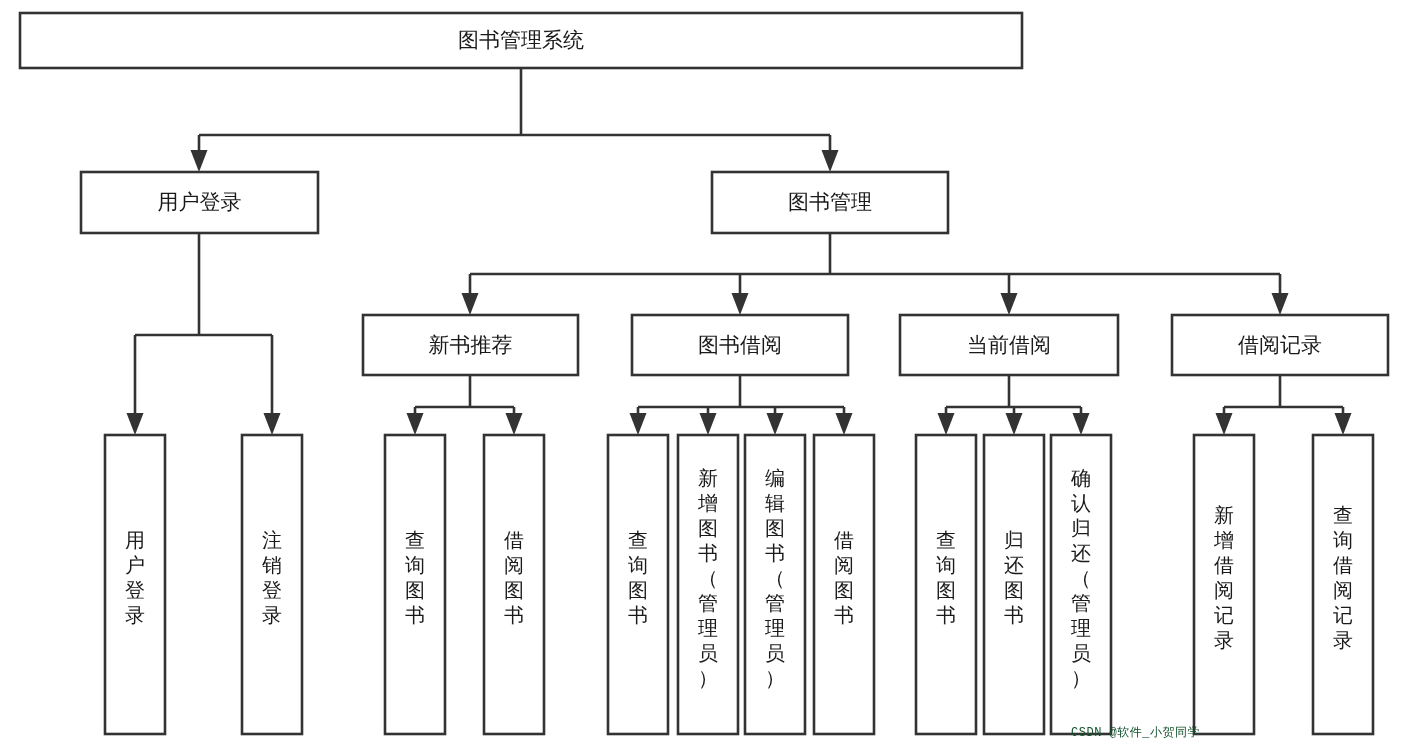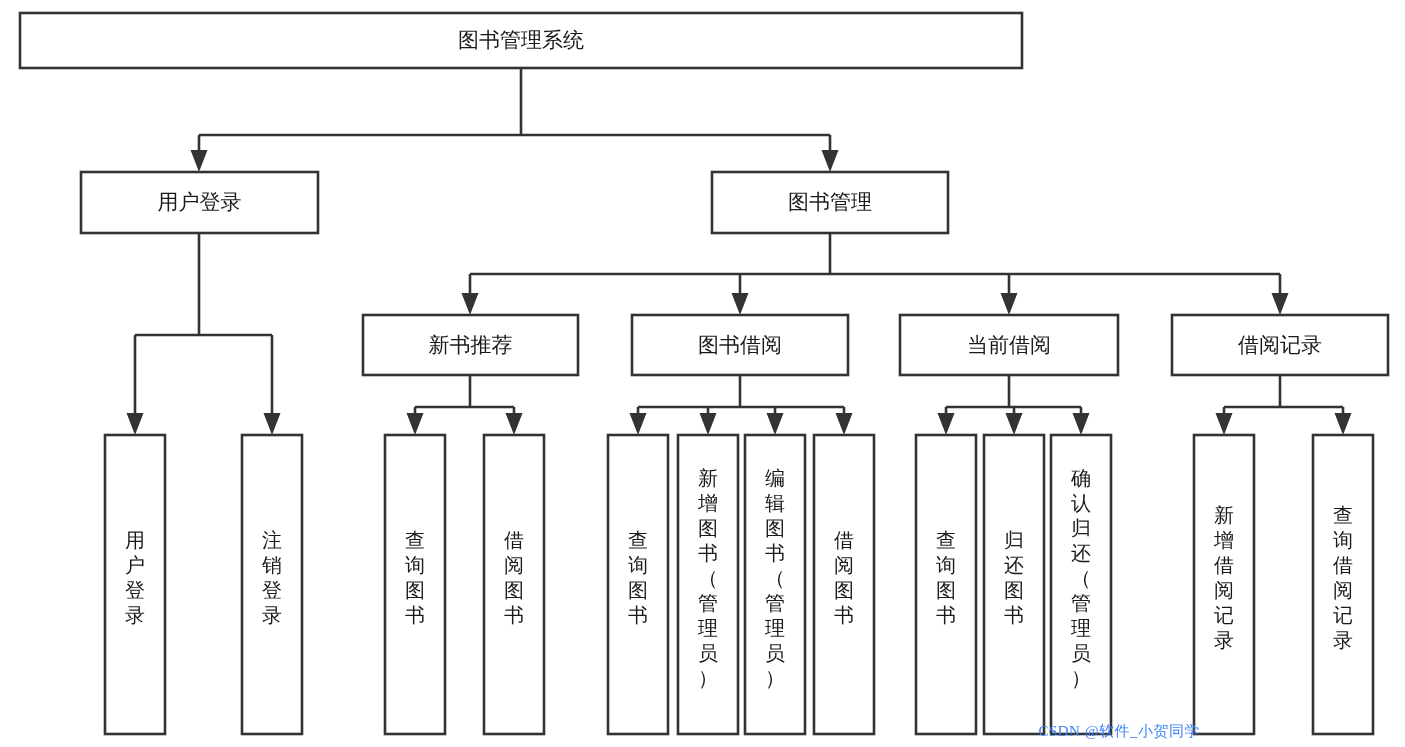--- a/index.html
+++ b/index.html
@@ -53,23 +53,23 @@
     stroke-linecap: butt;
   }
   .arrow-head {
     fill: #333333;
     stroke: none;
   }
   .watermark {
     position: absolute;
     right: 8px;
     bottom: 6px;
-    color: #3b82f6;
-    font-size: 15px;
-    font-family: Liberation Serif, serif;
+    color: #14532d;
+    font-size: 12px;
+    font-family: Liberation Mono, monospace;
     letter-spacing: 0.5px;
     user-select: none;
     pointer-events: none;
   }
 </style>
 </head>
 <body>
 
 <div id="diagram-root">
   <svg class="diagram-canvas" id="diagram-canvas" viewBox="0 0 1405 747" xmlns="http://www.w3.org/2000/svg">

